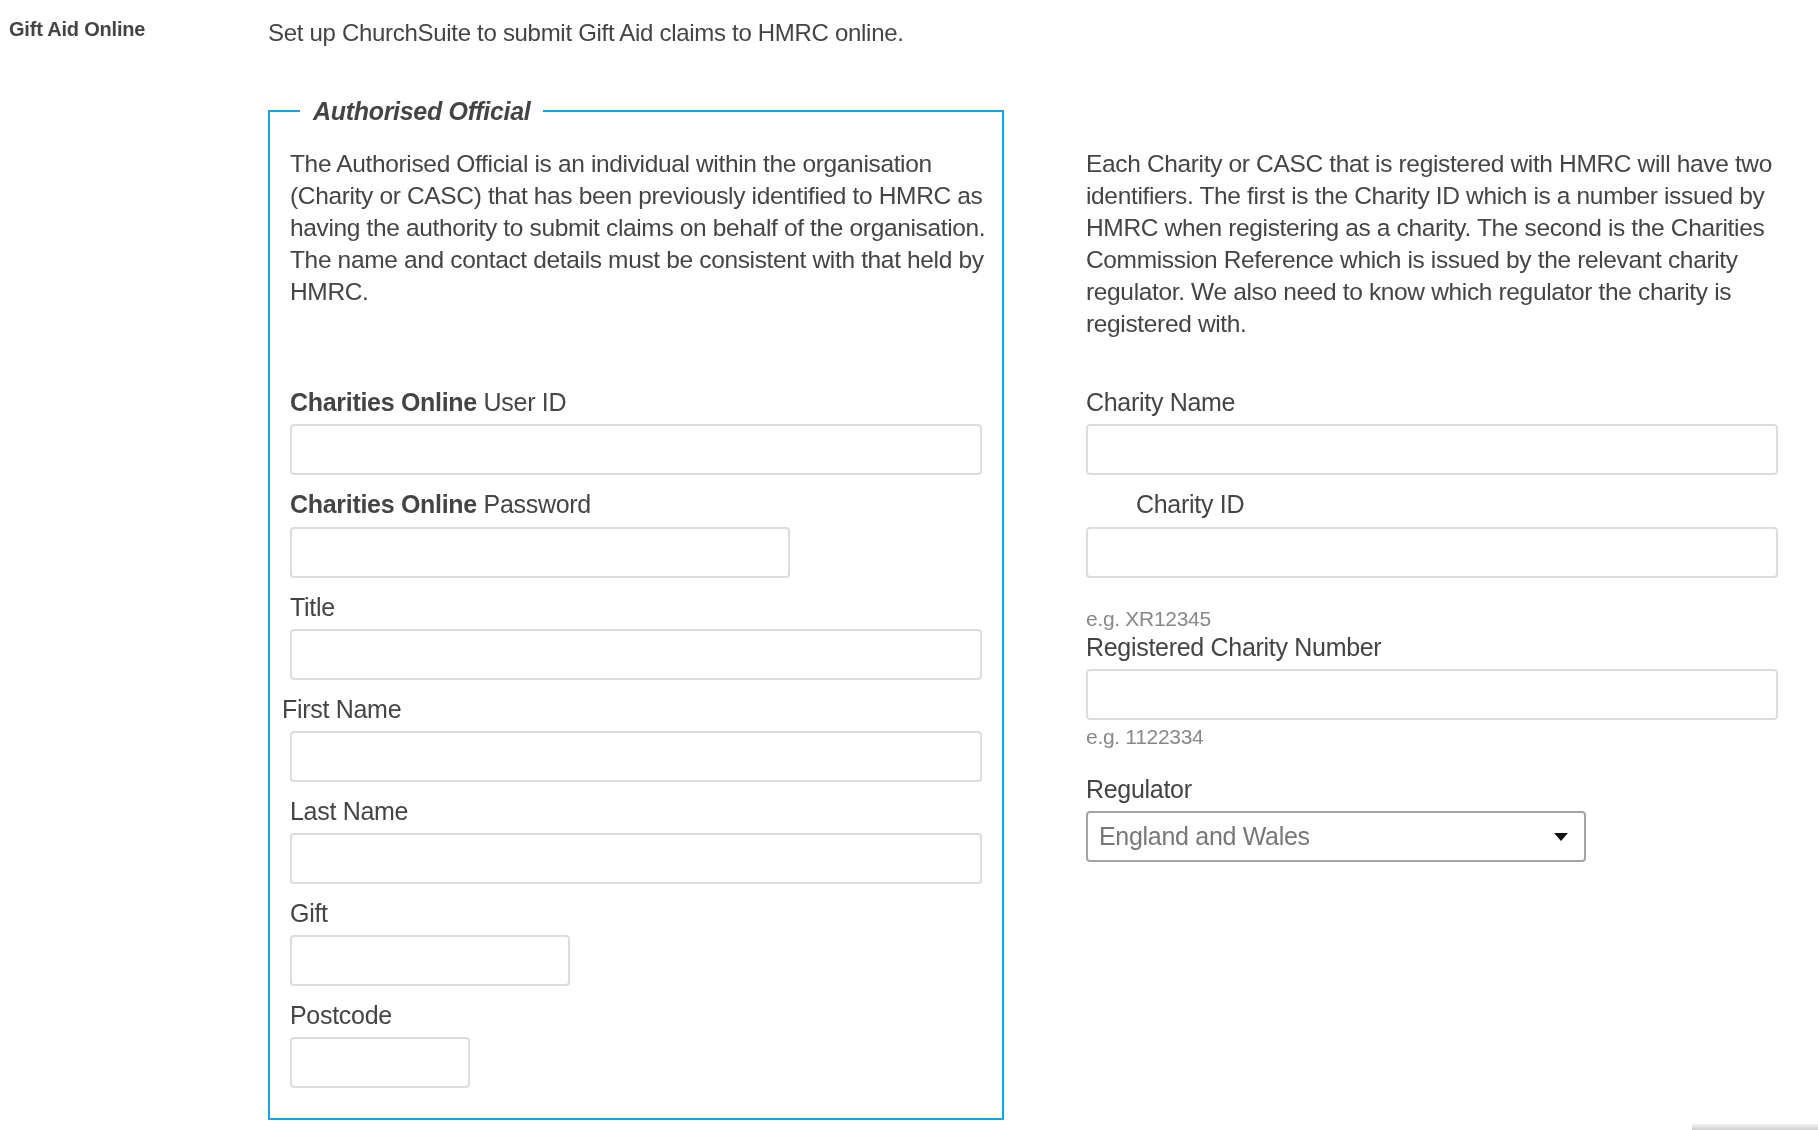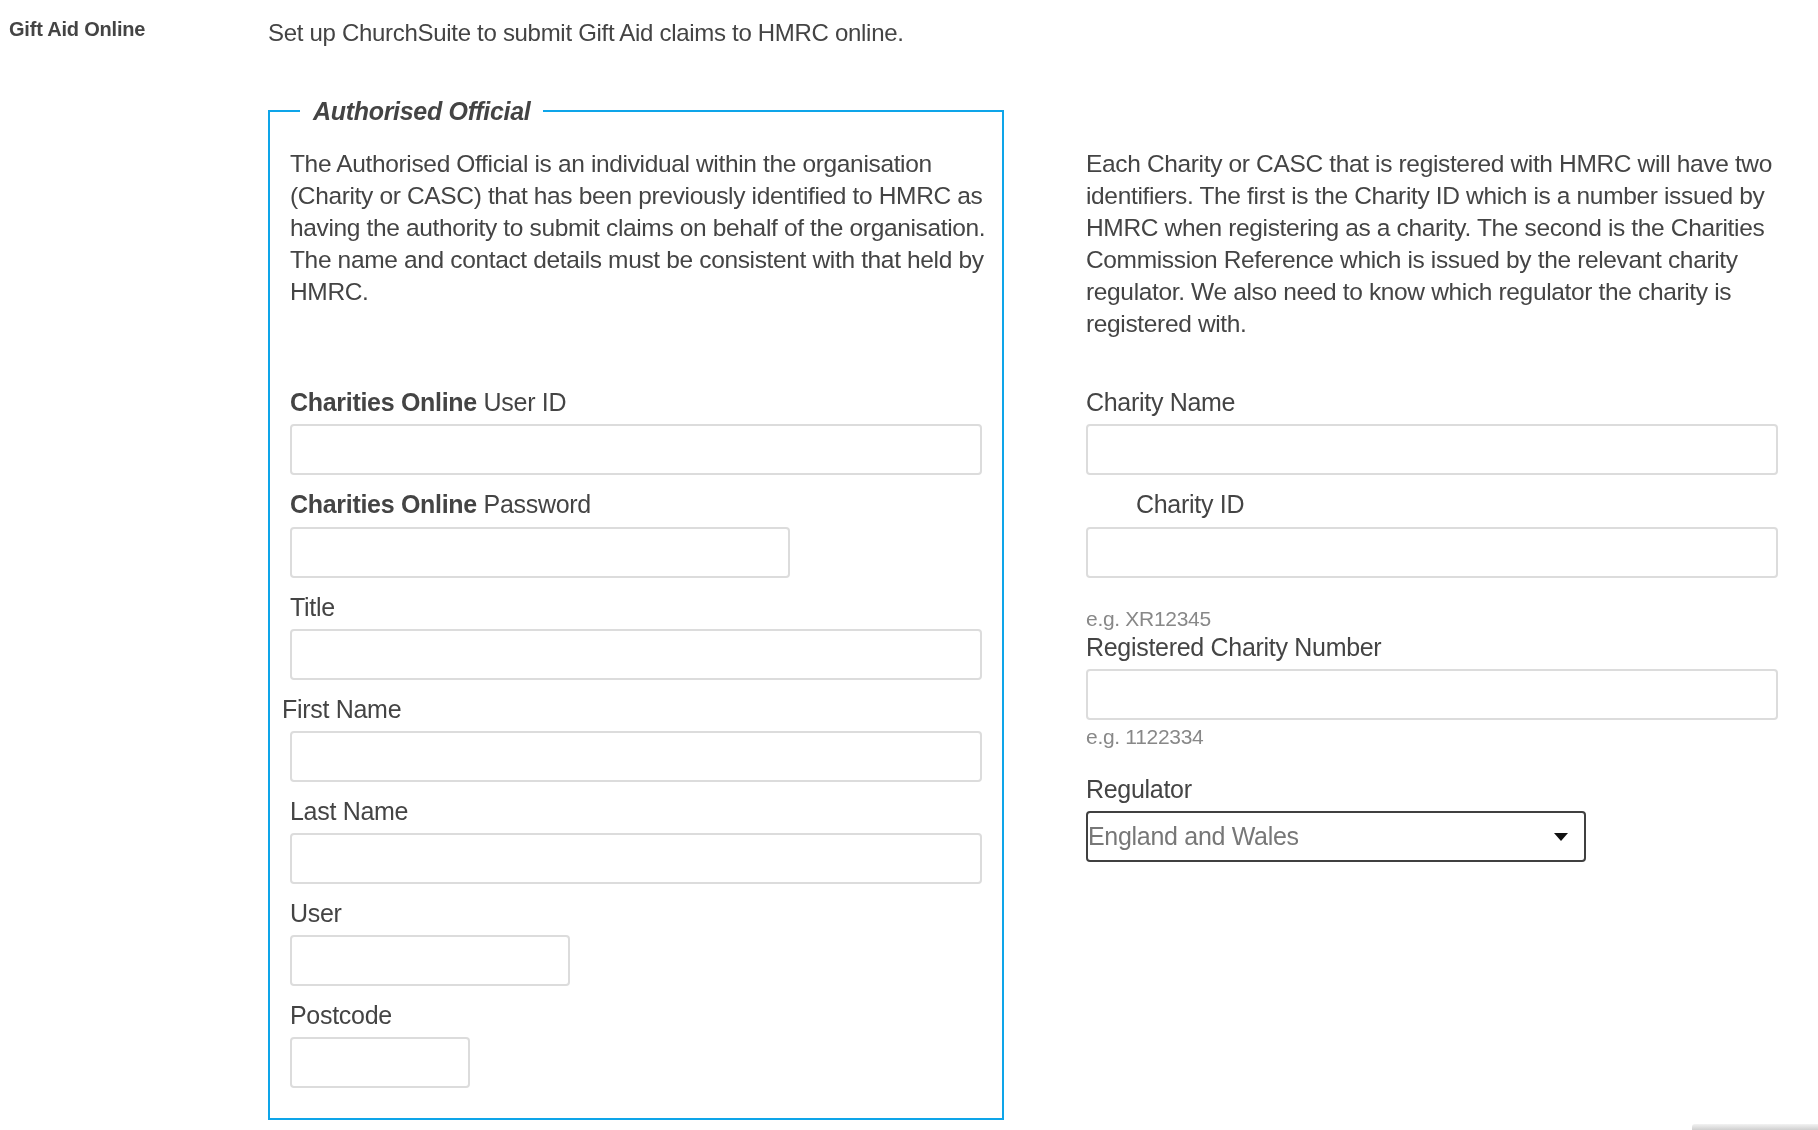--- a/index.html
+++ b/index.html
@@ -59,23 +59,23 @@
     padding: 0 10px;
     font-family: "Liberation Sans", "DejaVu Sans", sans-serif;
     color: #444;
     outline: none;
   }
   .hint {
     font-size: 21px; color: #888; letter-spacing: -0.3px; line-height: 26px;
   }
   .select {
     box-sizing: border-box; height: 51px;
-    border: 2px solid #404040; border-radius: 4px; background: #fff;
+    border: 2px solid #a3a3a3; border-radius: 4px; background: #fff;
     display: flex; align-items: center; justify-content: space-between;
-    padding: 0 16px 0 0;
+    padding: 0 16px 0 11px;
     cursor: pointer;
   }
   .select-value { font-size: 25px; color: #777; letter-spacing: -0.3px; }
   .caret {
     width: 0; height: 0;
     border-left: 7px solid transparent;
     border-right: 7px solid transparent;
     border-top: 8px solid #111;
   }
   .corner-shadow {
@@ -106,21 +106,21 @@
 
   <div class="abs lbl" style="left:290px; top:592px;">Title</div>
   <input class="abs inp" type="text" style="left: 290px; top: 629px; width: 692px;" value="">
 
   <div class="abs lbl" style="left:282px; top:694px;">First Name</div>
   <input class="abs inp" type="text" style="left: 290px; top: 731px; width: 692px;" value="">
 
   <div class="abs lbl" style="left:290px; top:796px;">Last Name</div>
   <input class="abs inp" type="text" style="left: 290px; top: 833px; width: 692px;" value="">
 
-  <div class="abs lbl" style="left:290px; top:898px;">User</div>
+  <div class="abs lbl" style="left:290px; top:898px;">Gift</div>
   <input class="abs inp" type="text" style="left: 290px; top: 935px; width: 280px;" value="">
 
   <div class="abs lbl" style="left:290px; top:1000px;">Postcode</div>
   <input class="abs inp" type="text" style="left: 290px; top: 1037px; width: 180px;" value="">
 
 
   <div class="abs desc" style="left:1086px; top:148px; width:700px;">Each Charity or CASC that is registered with HMRC will have two identifiers. The first is the Charity ID which is a number issued by HMRC when registering as a charity. The second is the Charities Commission Reference which is issued by the relevant charity regulator. We also need to know which regulator the charity is registered with.</div>
 
   <div class="abs lbl" style="left:1086px; top:387px;">Charity Name</div>
   <input class="abs inp" type="text" style="left: 1086px; top: 424px; width: 692px;" value="">

